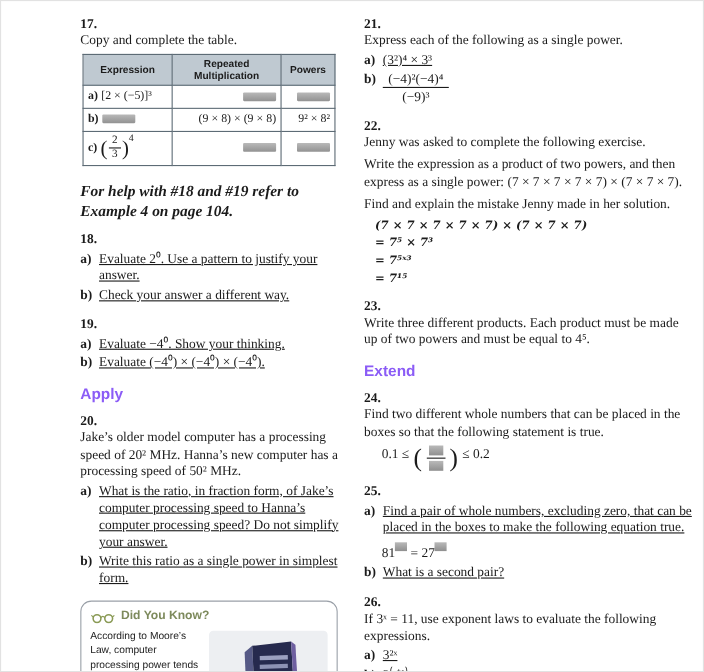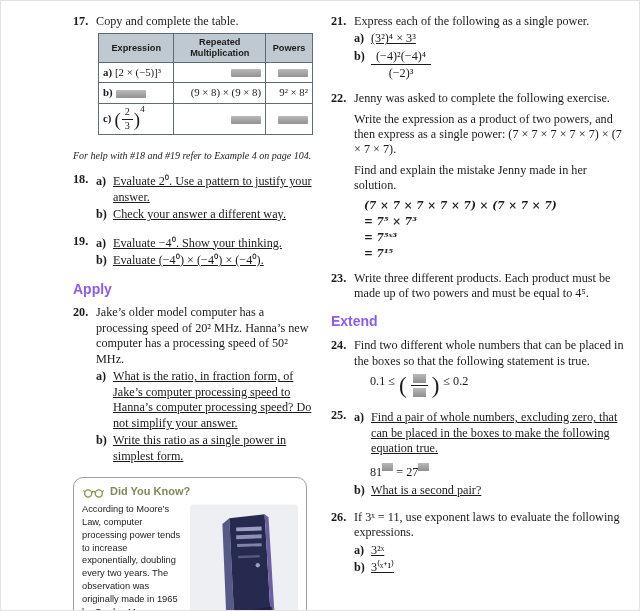--- a/index.html
+++ b/index.html
@@ -5,32 +5,32 @@
   html,body { margin:0; padding:0; background:#fafafa; }
   .sheet {
     width:640px; height:611px; box-sizing:border-box; background:#ffffff;
     border:1px solid #e2e2e2; overflow:hidden;
     font-family:"Liberation Serif", serif; font-size:12.2px; line-height:1.27; color:#1b1b1b;
   }
   .page { display:flex; padding:13px 10px 0 72px; gap:18px; }
   .col-left { width:240px; flex:none; }
   .col-right { flex:1; min-width:0; }
 
-  .q { display:flex; margin:0 0 9px 0; }
+  .q { display:flex; margin:0 0 9px 0;flex-direction:column; }
   .qnum { width:23px; flex:none; font-weight:bold; }
   .qbody { flex:1; min-width:0; }
   .qtext { margin:0 0 2px 0; }
   .sub { display:flex; margin:2px 0; }
   .sl { width:17px; flex:none; font-weight:bold; }
   .sub .st { flex:1; min-width:0;text-decoration:underline; }
 
   .h { font-family:"Liberation Sans", sans-serif; font-size:14px; font-weight:bold;
        margin:10px 0 7px 0; color:#8b5cf6; }
 
-  .help { font-weight:normal; font-style:italic; font-size:10px; margin:8px 0 9px 0; }
+  .help { font-weight:bold; font-style:italic; font-size:14px; margin:8px 0 9px 0; }
 
   
   .ctable { border-collapse:collapse; margin:4px 0 6px 2px; }
   .ctable th {
     background:#bfc9d1; font-family:"Liberation Sans", sans-serif; font-size:9.2px;
     font-weight:bold; padding:3px 3px; border:1px solid #5d6b75; text-align:center; line-height:1.15;
   }
   .ctable td { border:1px solid #5d6b75; padding:3px 4px; font-size:10.8px; vertical-align:middle; }
   .ctable .w1 { width:74px; } .ctable .w2 { width:92px; } .ctable .w3 { width:42px; }
   .ctable .c { text-align:right; }
@@ -209,21 +209,21 @@
         <div class="qbody">
           <p class="qtext">Express each of the following as a single power.</p>
           <div class="sub">
               <span class="sl">a)</span>
               <span class="st">(3²)⁴ × 3³</span>
             </div>
           <div class="sub">
             <span class="sl">b)</span>
             <span class="bfrac">
               <span class="bfn">(−4)²(−4)⁴</span>
-              <span class="bfd">(−2)³</span>
+              <span class="bfd">(−9)³</span>
             </span>
           </div>
         </div>
       </div>
 
       <div class="q">
         <div class="qnum">22.</div>
         <div class="qbody">
           <p class="qtext">Jenny was asked to complete the following exercise.</p>
           <p class="qtext" style="margin-top:5px;">Write the expression as a product of two powers, and then express as a single power: (7 × 7 × 7 × 7 × 7) × (7 × 7 × 7).</p>

